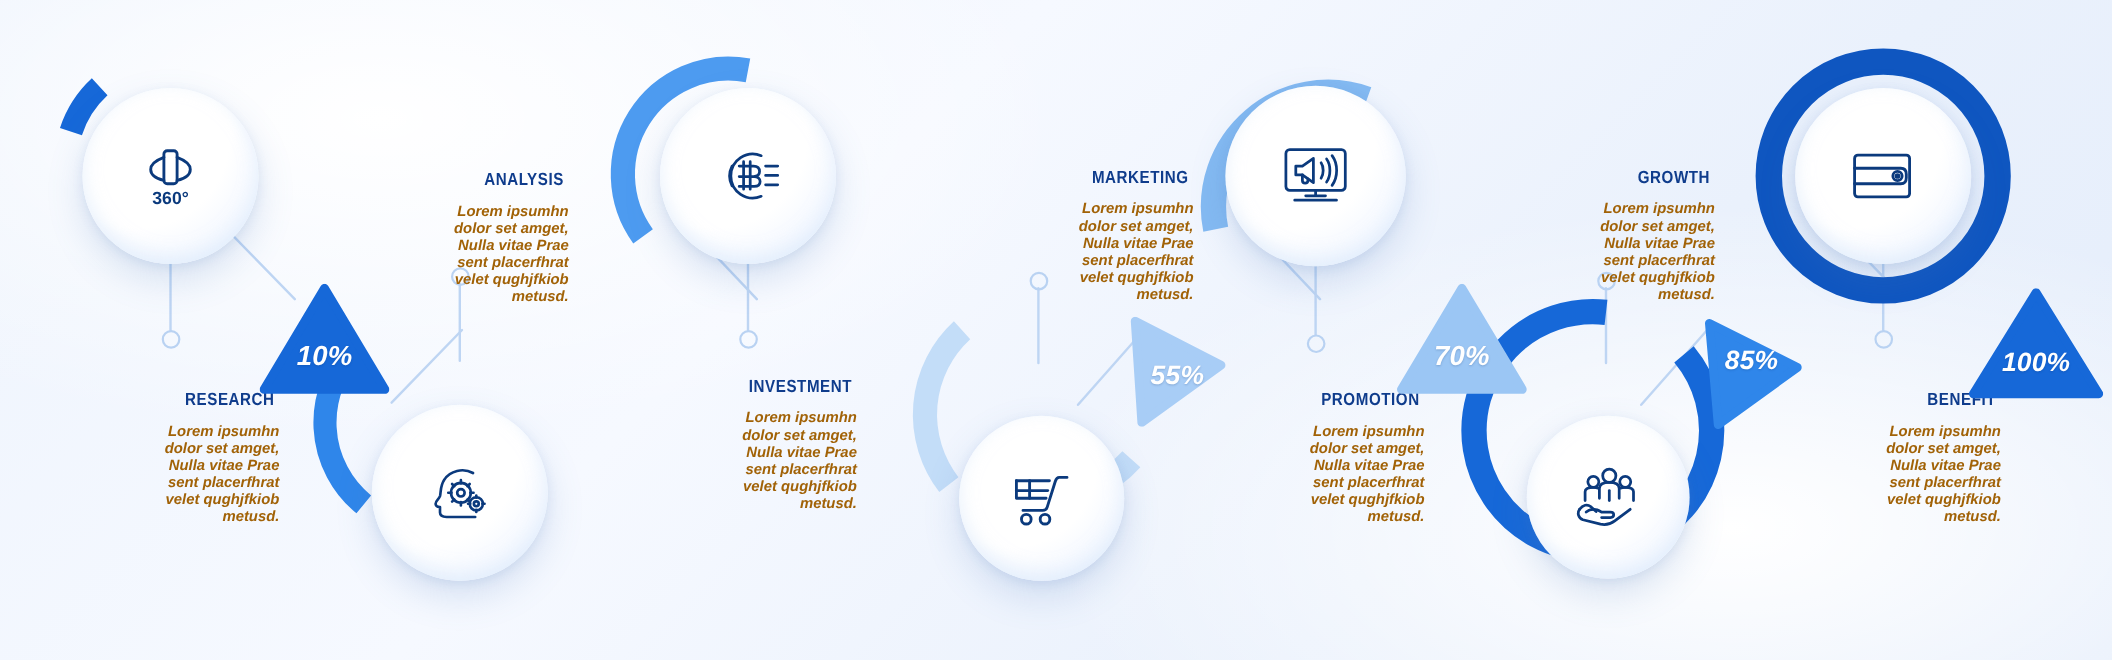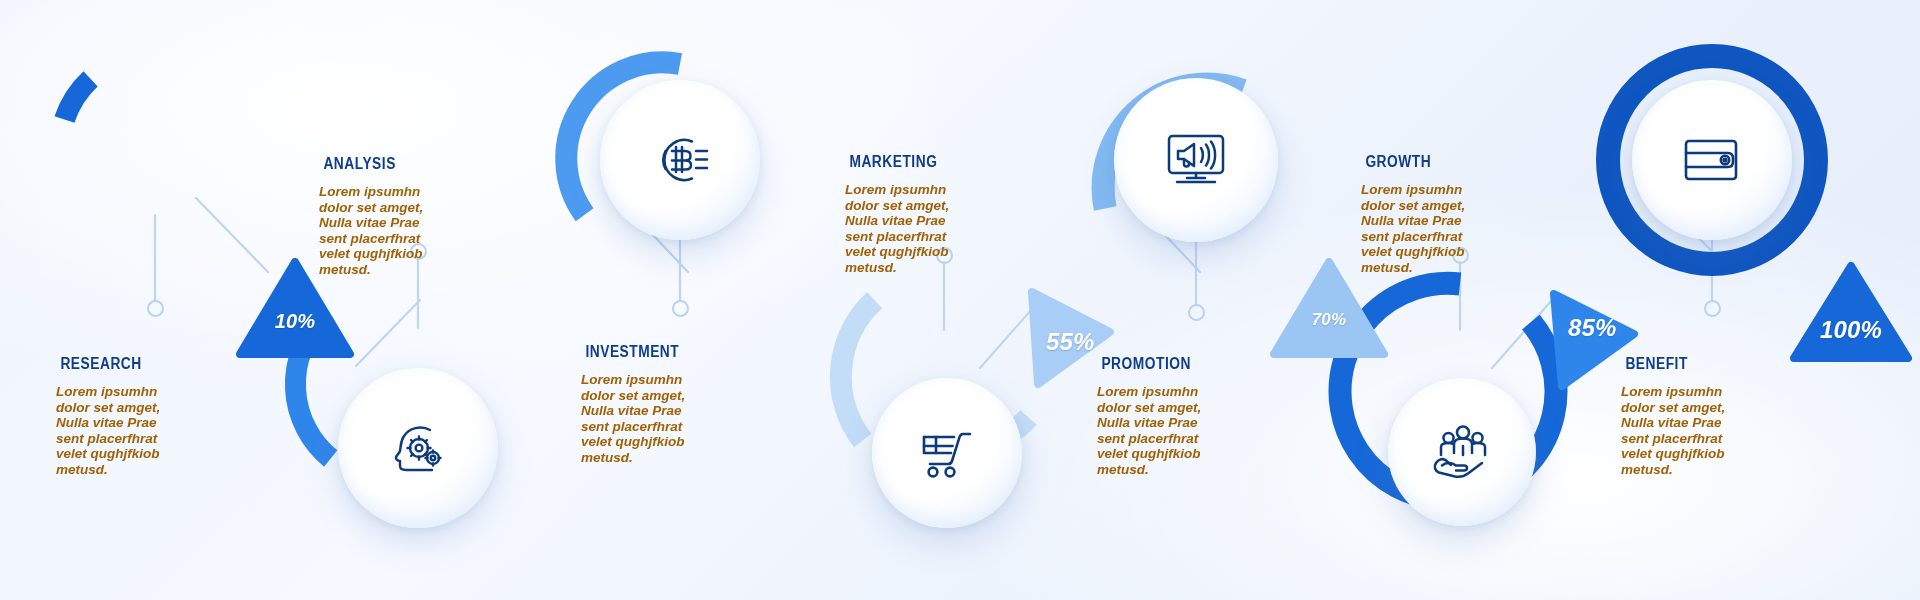--- a/index.html
+++ b/index.html
@@ -27,21 +27,21 @@
     box-shadow:0 14px 34px rgba(80,125,190,.20), 0 3px 10px rgba(80,125,190,.12), inset 0 -6px 16px rgba(214,230,250,.55);
     display:flex;align-items:center;justify-content:center;}
   .node svg{display:block;}
 
   
   .tri{position:absolute;display:flex;align-items:center;justify-content:center;}
   .tri .pct{position:absolute;color:#fff;font-weight:bold;font-style:italic;
     letter-spacing:.2px;text-shadow:0 1px 2px rgba(0,40,100,.22);white-space:nowrap;}
 
   
-  .block{position:absolute;text-align:left;}
+  .block{position:absolute;text-align:right;}
   .block .ttl{color:#0f3c8c;font-weight:bold;letter-spacing:.6px;
     font-size:16px;line-height:18px;margin:0 0 6px 0;
     font-family:"Liberation Sans", sans-serif;transform:scaleX(.86);}
   .block .para{color:#a16207;font-style:italic;font-weight:bold;
     font-size:13.5px;line-height:15.6px;white-space:pre-line;margin:11px;}
 
   .dot{position:absolute;border-radius:50%;background:transparent;
     border:2.5px solid #b9d2f2;box-sizing:border-box;}
 </style>
 </head>
@@ -103,20 +103,30 @@
 
     <path d="M 1105.2 208.4 A 104 104 0 0 1 1242.7 90.2" stroke="#84baf2" stroke-width="23"></path>
 
     <path d="M 1530.9 322.1 A 108 108 0 1 1 1460 284" stroke="#1668d8" stroke-width="23"></path>
 
     <circle cx="1712" cy="160" r="104" stroke="#0f56c0" stroke-width="24"></circle>
   </svg>
 
   <div class="layer nodelayer">
 
+    <div class="node" style="left:75px;top:80px;width:160px;height:160px;">
+      <span>
+        <svg width="62" height="62" viewBox="0 0 62 62" fill="none" stroke="#0b3a7d" stroke-width="2.6" stroke-linecap="round" stroke-linejoin="round">
+          <rect x="25" y="8" width="12" height="30" rx="3"></rect>
+          <path d="M25 14 C17 17 13 21 13 25 C13 29 17 33 25 35"></path>
+          <path d="M37 14 C45 17 49 21 49 25 C49 29 45 33 37 35"></path>
+          <text x="31" y="56" font-family="Liberation Sans, sans-serif" font-size="16" font-weight="bold" fill="#0b3a7d" stroke="none" text-anchor="middle">360°</text>
+        </svg>
+      </span>
+    </div>
 
     <div class="node" style="left:338px;top:368px;width:160px;height:160px;">
       <span>
         <svg width="60" height="60" viewBox="0 0 60 60" fill="none" stroke="#0b3a7d" stroke-width="2.4" stroke-linecap="round" stroke-linejoin="round">
           <path d="M42 12 C33 7 21 10 16 18 C12 24 13 29 12 33 C11 36 8 37 8 40 C8 43 12 43 12 43 L12 48 C12 51 15 52 18 52 L44 52"></path>
           <circle cx="31" cy="30" r="9"></circle>
           <circle cx="31" cy="30" r="3.4"></circle>
           <path d="M31 18.5 L31 21.5 M31 38.5 L31 41.5 M19.5 30 L22.5 30 M39.5 30 L42.5 30 M23 22 L25 24 M37 36 L39 38 M39 22 L37 24 M25 36 L23 38"></path>
           <circle cx="45" cy="40" r="6"></circle>
           <circle cx="45" cy="40" r="2.2"></circle>
@@ -193,37 +203,37 @@
       </span>
     </div>
   </div>
 
   <div class="layer badgelayer">
 
     <div class="tri" style="left:236px;top:258px;width:118px;height:102px;">
       <svg width="118" height="102" viewBox="0 0 118 102" style="position:absolute;left:0;top:0;">
         <path d="M59 4 L114 96 L4 96 Z" fill="#1668d8" stroke="#1668d8" stroke-width="8" stroke-linejoin="round"></path>
       </svg>
-      <span class="pct" style="font-size:20px;top:52px;">10%</span>
+      <span class="pct" style="font-size:25px;top:52px;">10%</span>
     </div>
 
 
 
     <div class="tri" style="left:1000px;top:288px;width:116px;height:100px;">
       <svg width="116" height="100" viewBox="0 0 116 100" style="position:absolute;left:0;top:0;">
         <path d="M32 4 L110 44 L38 96 Z" fill="#a8cdf6" stroke="#a8cdf6" stroke-width="8" stroke-linejoin="round"></path>
       </svg>
       <span class="pct" style="font-size:24px;top:40px;left:46px;">55%</span>
     </div>
 
     <div class="tri" style="left:1270px;top:258px;width:118px;height:102px;">
       <svg width="118" height="102" viewBox="0 0 118 102" style="position:absolute;left:0;top:0;">
         <path d="M59 4 L114 96 L4 96 Z" fill="#9bc6f4" stroke="#9bc6f4" stroke-width="8" stroke-linejoin="round"></path>
       </svg>
-      <span class="pct" style="font-size:17px;top:52px;">70%</span>
+      <span class="pct" style="font-size:25px;top:52px;">70%</span>
     </div>
 
     <div class="tri" style="left:1524px;top:290px;width:114px;height:100px;">
       <svg width="114" height="100" viewBox="0 0 114 100" style="position:absolute;left:0;top:0;">
         <path d="M30 4 L110 44 L38 96 Z" fill="#2f86ea" stroke="#2f86ea" stroke-width="8" stroke-linejoin="round"></path>
       </svg>
       <span class="pct" style="font-size:24px;top:24px;left:44px;">85%</span>
     </div>
 
     <div class="tri" style="left:1790px;top:262px;width:122px;height:102px;">
@@ -259,21 +269,21 @@
     <div class="block" style="left:570px;top:343px;width:220px;">
       <div class="ttl">INVESTMENT</div>
       <div class="para">Lorem ipsumhn
 dolor set amget,
 Nulla vitae Prae
 sent placerfhrat
 velet qughjfkiob
 metusd.</div>
     </div>
 
-    <div class="block" style="left:834px;top:153px;width:220px;">
+    <div class="block" style="left:876px;top:153px;width:220px;">
       <div class="ttl">MARKETING</div>
       <div class="para">Lorem ipsumhn
 dolor set amget,
 Nulla vitae Prae
 sent placerfhrat
 velet qughjfkiob
 metusd.</div>
     </div>
 
     <div class="block" style="left:1086px;top:355px;width:220px;">

